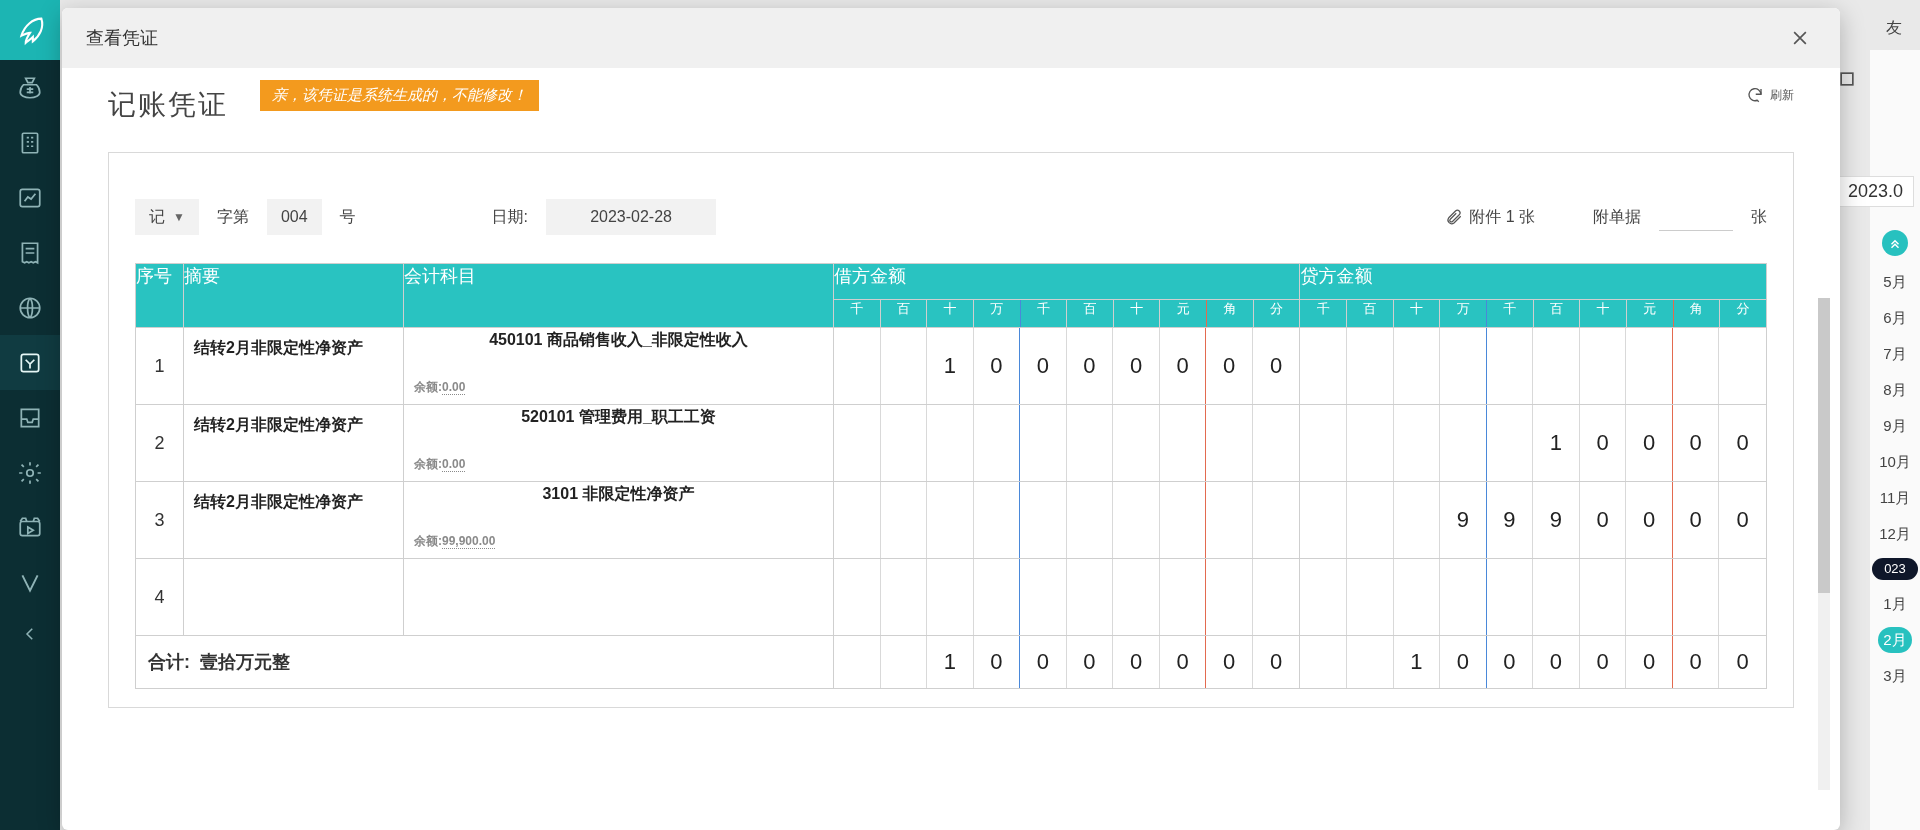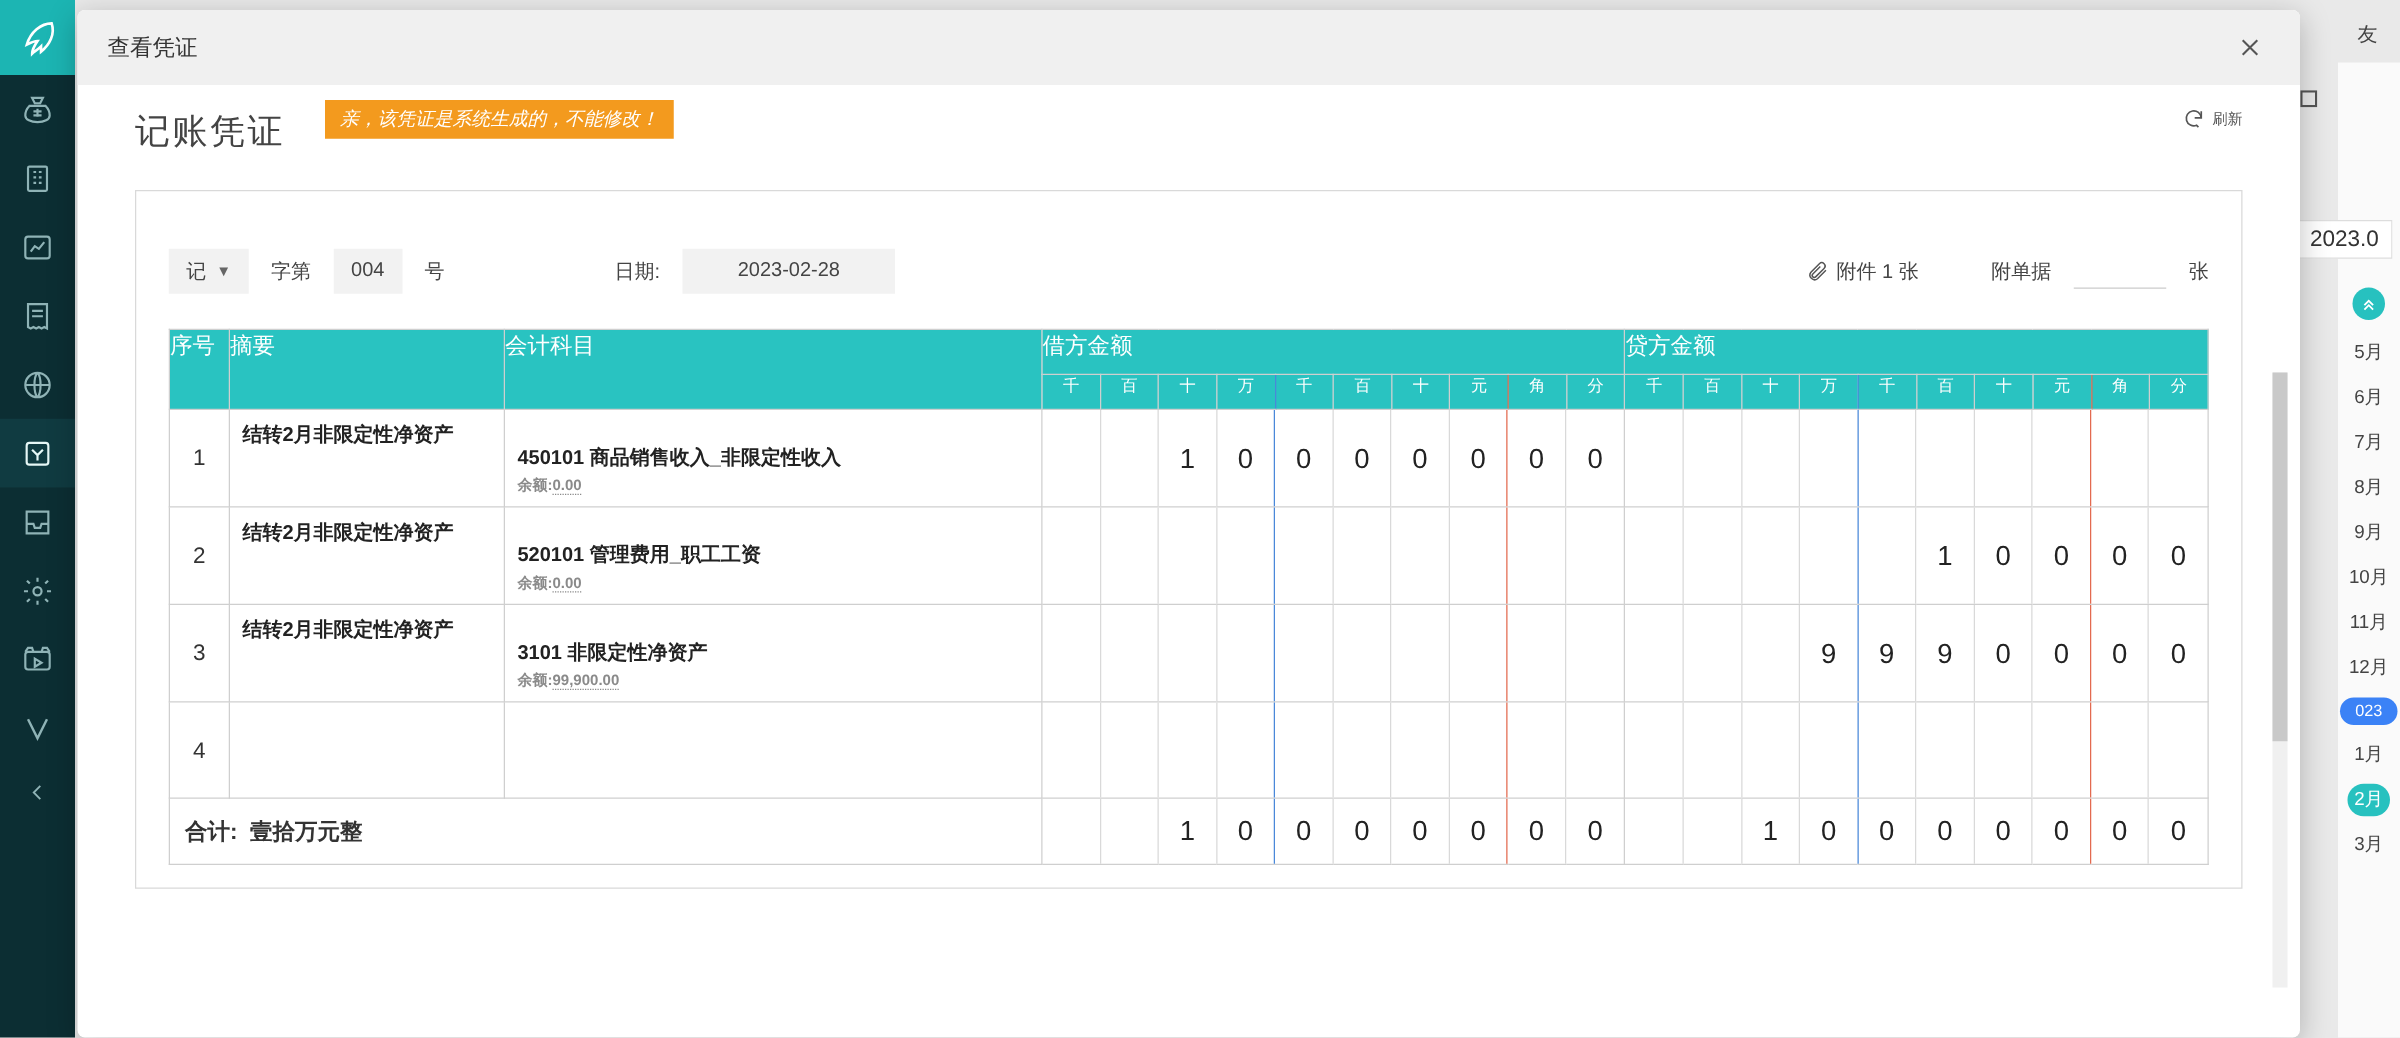--- a/index.html
+++ b/index.html
@@ -55,21 +55,21 @@
     height: 36px; line-height: 36px; width: 100%;
     text-align: center; cursor: pointer;
   }
   .month-cell.current {
     background: #27c1bf;
     border-radius: 16px;
     width: 34px; height: 26px; line-height: 26px;
     color: #fff; margin: 5px auto;
   }
   .year-pill {
-    background:#3b82f6; color:#fff;
+    background:#0f172a; color:#fff;
     width:46px; height:22px; line-height:22px;
     border-radius:11px; text-align:center;
     font-size:13px; margin: 6px 0;
   }
   .month-rail .scroll-top {
     background:#27c1bf; color:#fff;
     width:26px; height:26px; border-radius:50%;
     display:flex; align-items:center; justify-content:center;
     margin: 10px 0 8px;
     cursor:pointer;
@@ -215,22 +215,23 @@
 
   .row-data td { height:76px; }
   .row-data .idx {
     text-align:center; font-size:18px; color:#333;
     vertical-align:middle;
   }
   .row-data .summary {
     padding:10px 10px; font-size:16px; font-weight:600; color:#222;
   }
   .row-data .acct {
-    padding:28px 10px; font-size:16px; font-weight:600; color:#222;
+    padding:2px 10px; font-size:16px; font-weight:600; color:#222;
     position:relative;
+    text-align:center;
   }
   .acct .balance {
     position:absolute; left:10px; bottom:8px;
     font-size:12px; color:#8a8a8a; font-weight:700;
   }
   .acct .balance .bal-val {
     border-bottom:1.5px dotted #8a8a8a;
   }
 
   .total-row td { height:52px; vertical-align:middle; }

